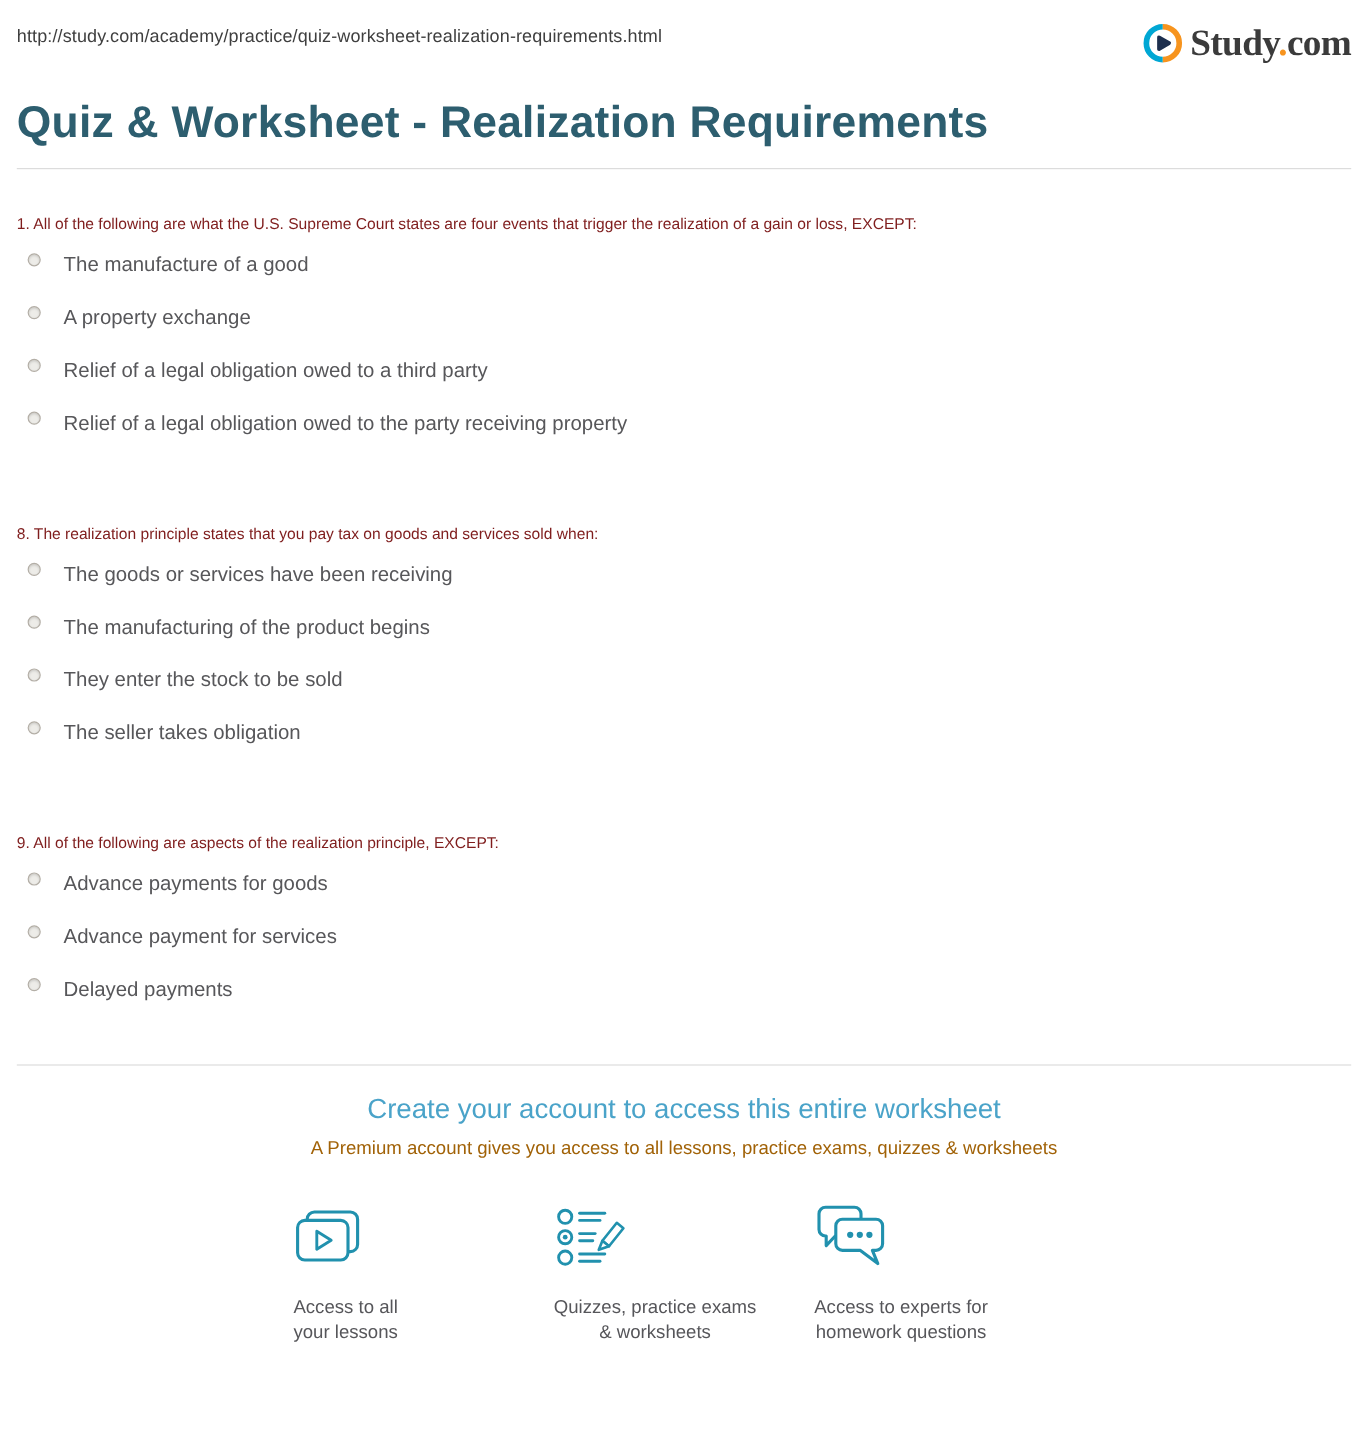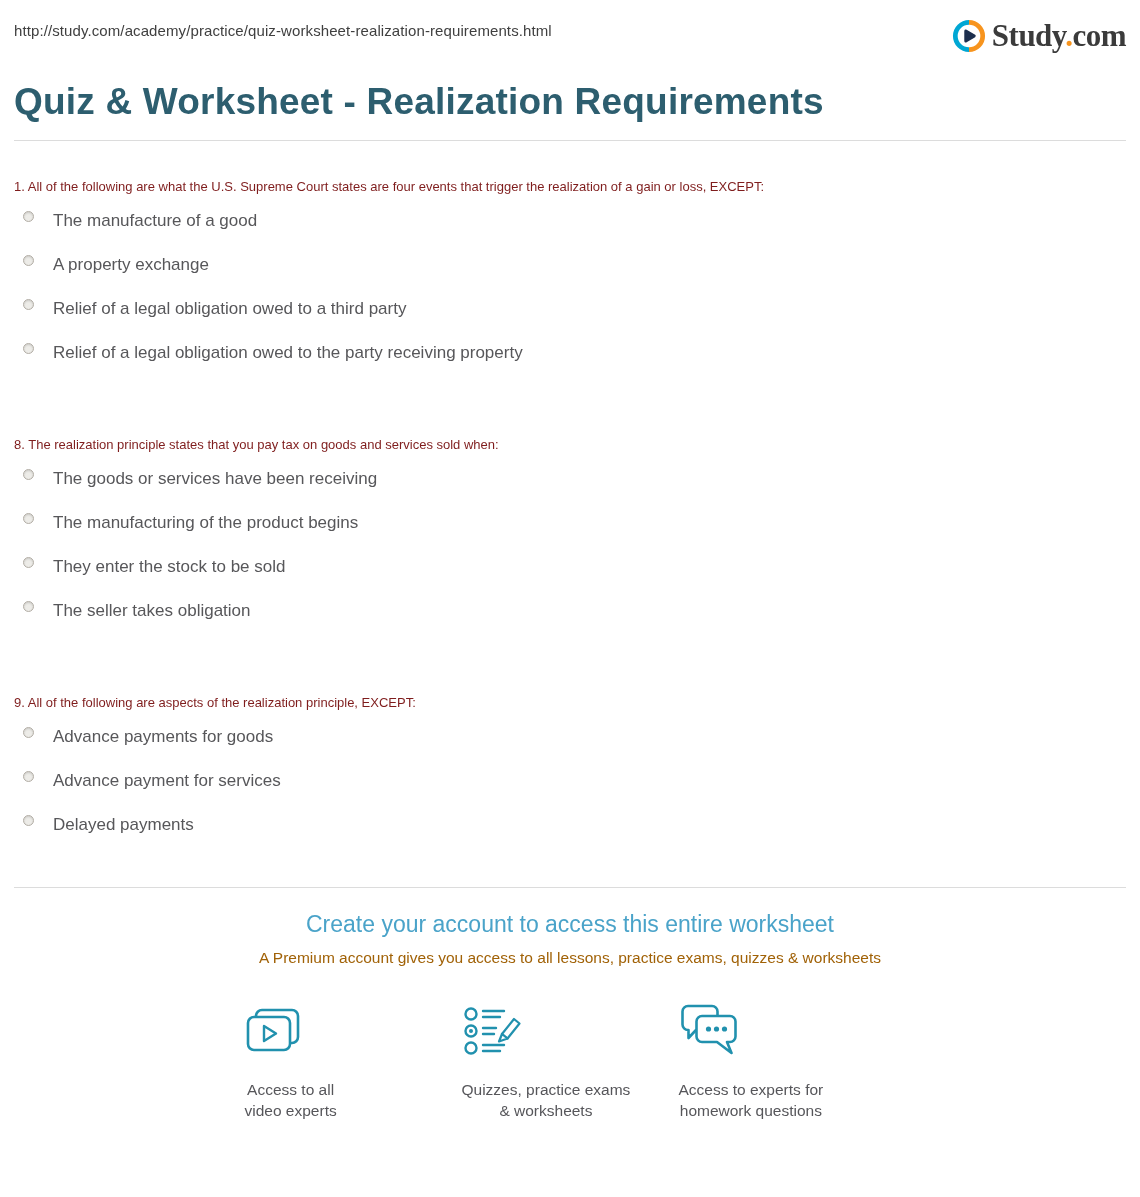--- a/index.html
+++ b/index.html
@@ -142,21 +142,21 @@
     <div class="features">
 
       <div class="feature">
         <div class="feature-icon">
           <svg width="56" height="50" viewBox="0 0 56 50">
             <rect x="11" y="3" width="42" height="33" rx="6" fill="none" stroke="#2191ae" stroke-width="2.6"></rect>
             <rect x="3" y="10" width="42" height="33" rx="6" fill="#ffffff" stroke="#2191ae" stroke-width="2.6"></rect>
             <path d="M19 19 L31 26.5 L19 34 Z" fill="none" stroke="#2191ae" stroke-width="2.4" stroke-linejoin="round"></path>
           </svg>
         </div>
-        <div class="feature-label"><span>Access to all</span><br><span>video experts</span></div>
+        <div class="feature-label"><span>Access to all</span><br><span>your lessons</span></div>
       </div>
 
       <div class="feature">
         <div class="feature-icon">
           <svg width="60" height="52" viewBox="0 0 60 52">
             <g stroke="#2191ae" stroke-width="2.4" fill="none" stroke-linecap="round">
               <circle cx="9" cy="9" r="5.5"></circle>
               <circle cx="9" cy="26" r="5.5"></circle>
               <circle cx="9" cy="43" r="5.5"></circle>
               <line x1="21" y1="6" x2="42" y2="6"></line>

